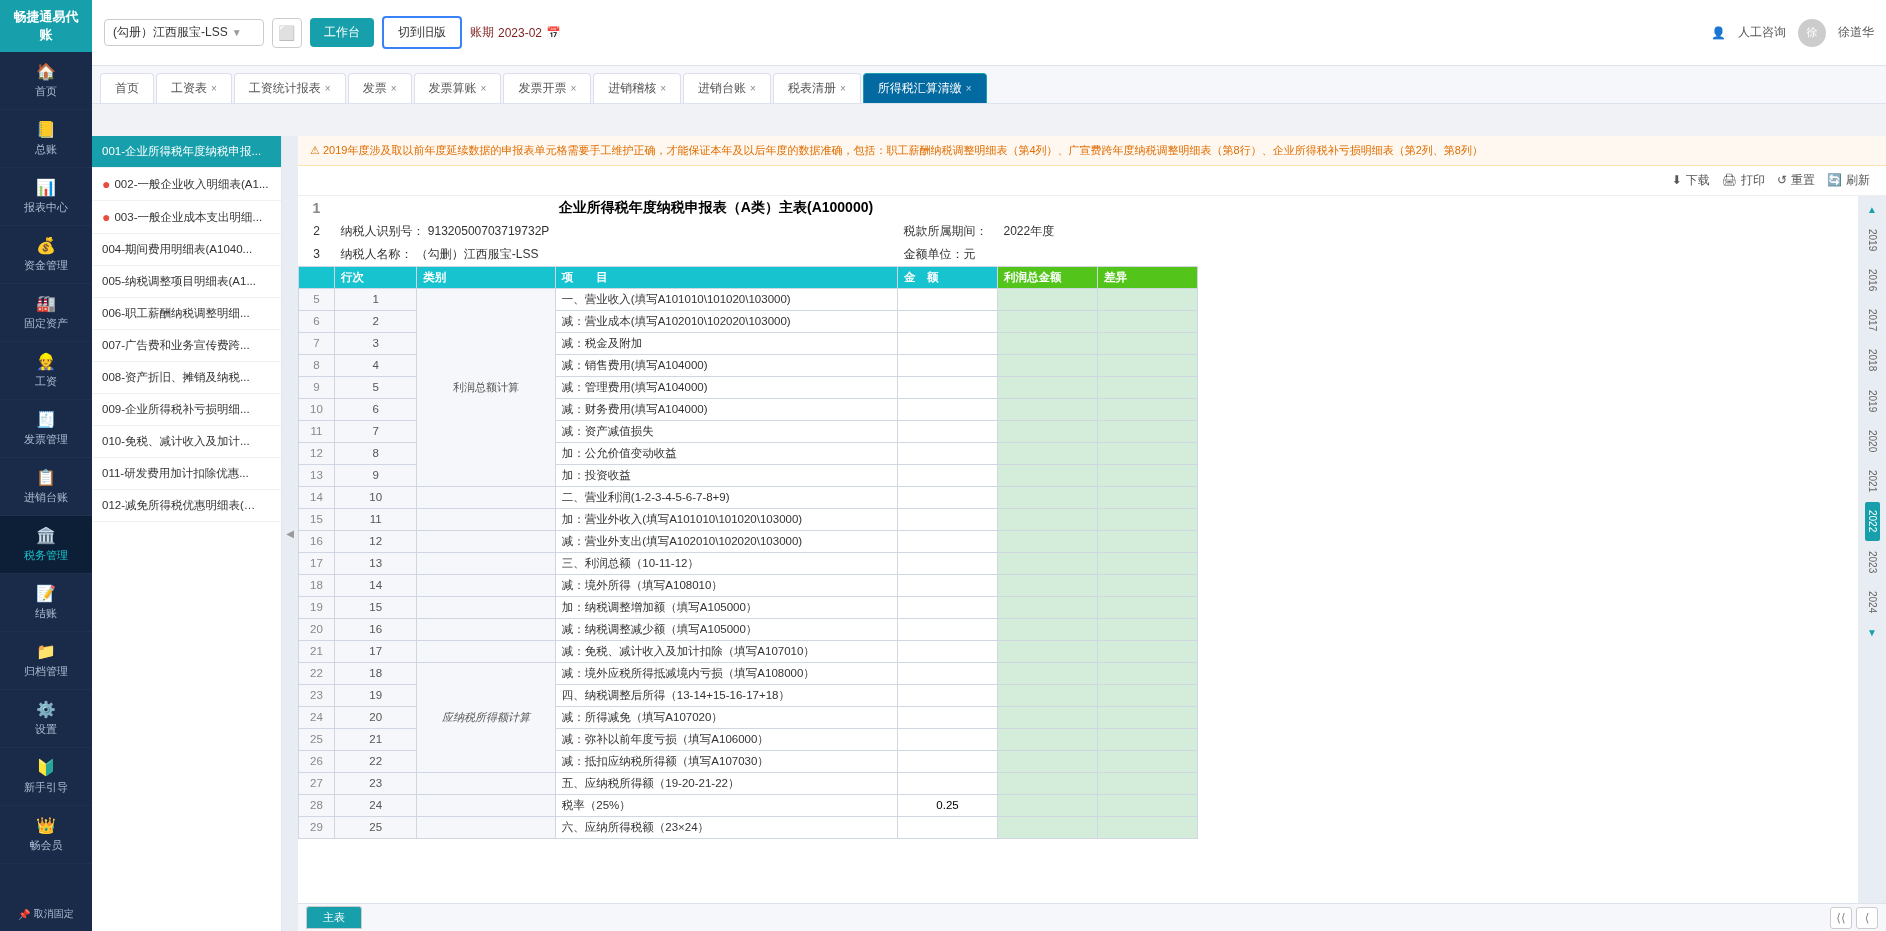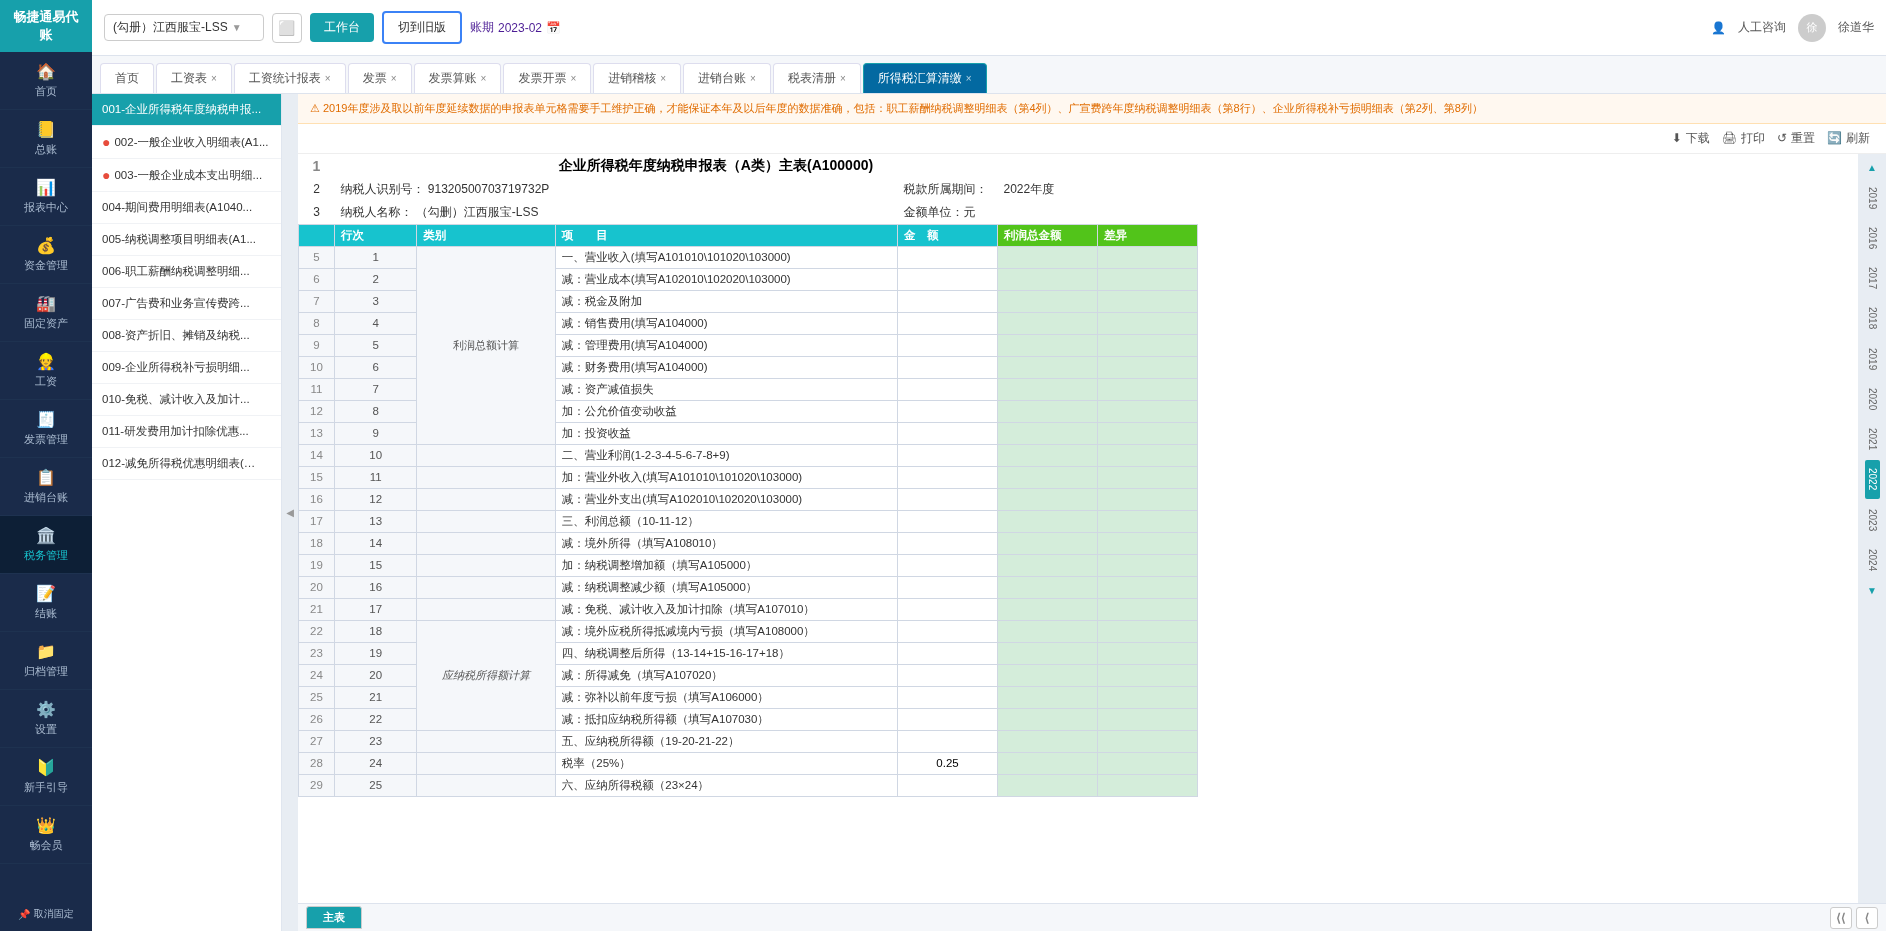--- a/index.html
+++ b/index.html
@@ -65,21 +65,21 @@
     
     .main-area {
       flex: 1;
       display: flex;
       flex-direction: column;
       overflow: hidden;
     }
 
     
     .topbar {
-      height: 56px;
+      height: 66px;
       background: #fff;
       border-bottom: 1px solid #dde3ed;
       display: flex;
       align-items: center;
       padding: 0 12px;
       gap: 8px;
       flex-shrink: 0;
     }
     .topbar-company {
       display: flex;
@@ -113,21 +113,21 @@
     .topbar-btn.outline {
       background: #fff;
       color: #333;
       border: 2px solid #3b82f6;
     }
     .topbar-period {
       display: flex;
       align-items: center;
       gap: 4px;
       font-size: 12px;
-      color: #4c1d95;
+      color: #7f1d1d;
     }
     .topbar-right {
       margin-left: auto;
       display: flex;
       align-items: center;
       gap: 12px;
       color: #555;
       font-size: 12px;
     }
     .topbar-right .avatar {
@@ -170,20 +170,21 @@
       border-color: #17a0ab;
     }
     .tab .close-btn { font-size: 10px; color: inherit; opacity: 0.7; cursor: pointer; }
     .tab.plain { border-color: #dde; background: #fff; }
 
     
     .content-area {
       flex: 1;
       display: flex;
       overflow: hidden;
+      margin-top: 32px;
     }
 
     
     .left-panel {
       width: 190px;
       background: #fff;
       border-right: 1px solid #e0e6ef;
       overflow-y: auto;
       flex-shrink: 0;
     }
@@ -369,21 +370,20 @@
     }
     .bottom-tabs {
       height: 28px;
       background: #f5f7fa;
       border-top: 1px solid #dde3ed;
       display: flex;
       align-items: center;
       padding: 0 8px;
       gap: 4px;
       flex-shrink: 0;
-      font-weight: bold;
     }
     .bottom-tab {
       padding: 3px 16px;
       font-size: 11px;
       border: 1px solid #ccc;
       border-radius: 3px 3px 0 0;
       background: #17a0ab;
       color: #fff;
       cursor: pointer;
     }

